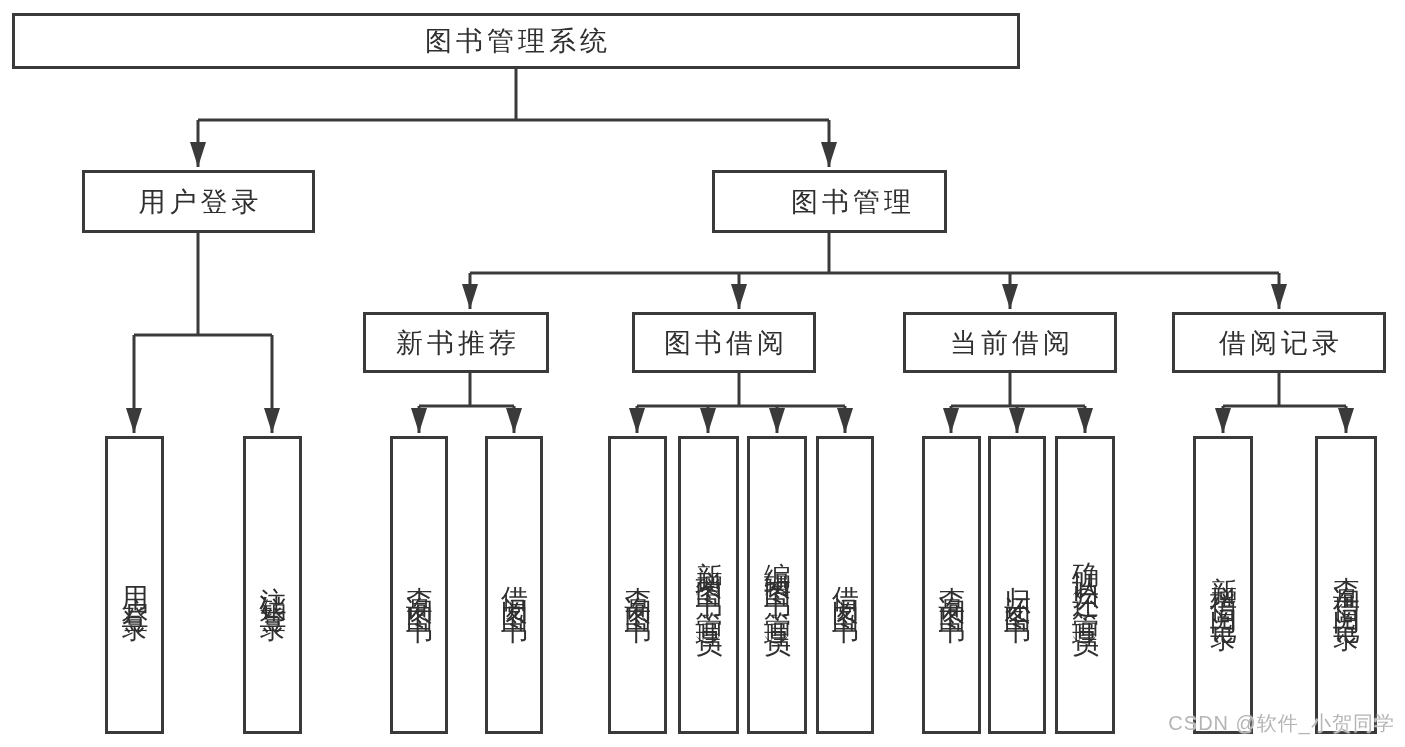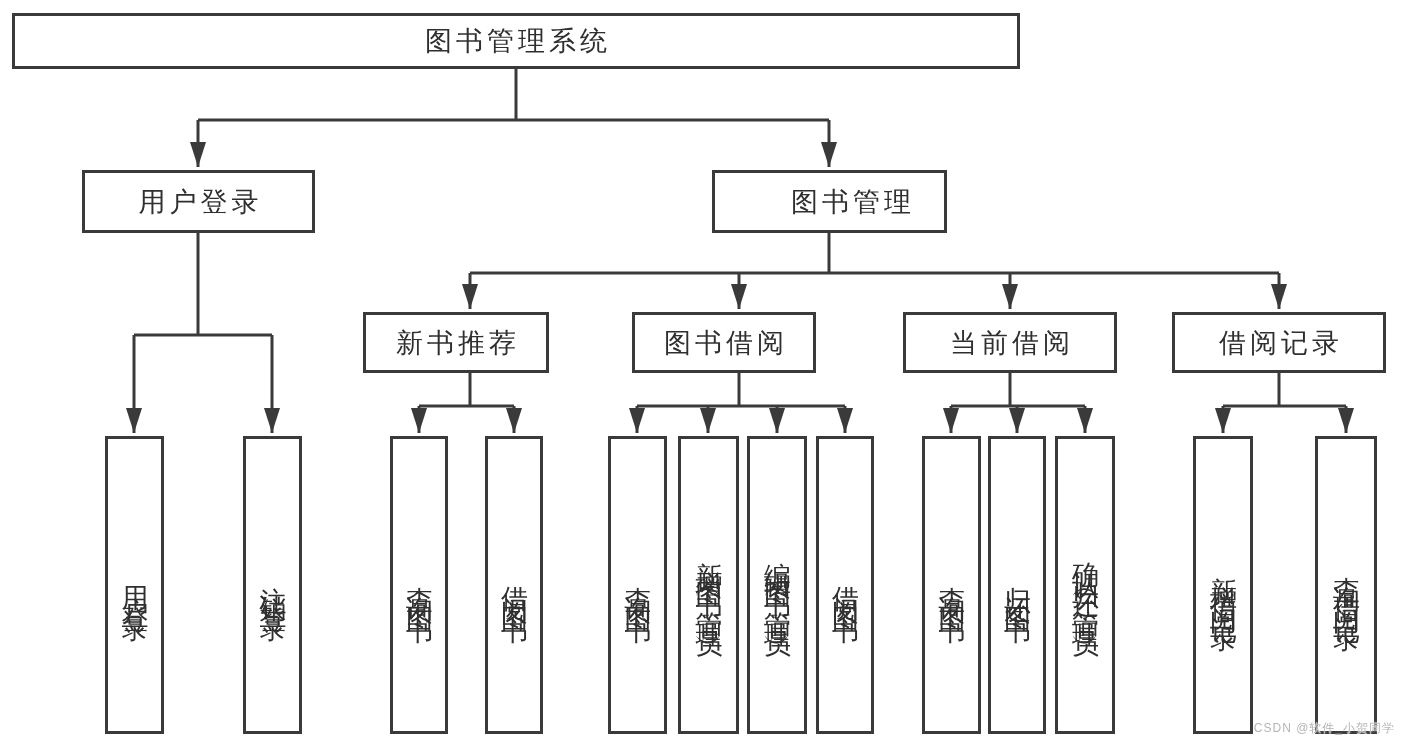--- a/index.html
+++ b/index.html
@@ -41,21 +41,21 @@
   .node.v {
     writing-mode: vertical-rl;
     text-orientation: mixed;
     letter-spacing: 10px;
     line-height: 1;
   }
   .watermark {
     position: absolute;
     right: 10px;
     bottom: 10px;
-    font-size: 12px;
+    font-size: 20px;
     letter-spacing: 1px;
     color: #b5b5b5;
     text-shadow: 0 0 2px #ffffff, 0 0 1px #ffffff;
     z-index: 2;
     white-space: nowrap;
     margin-left: 18px;
   }
 </style>
 </head>
 <body>

